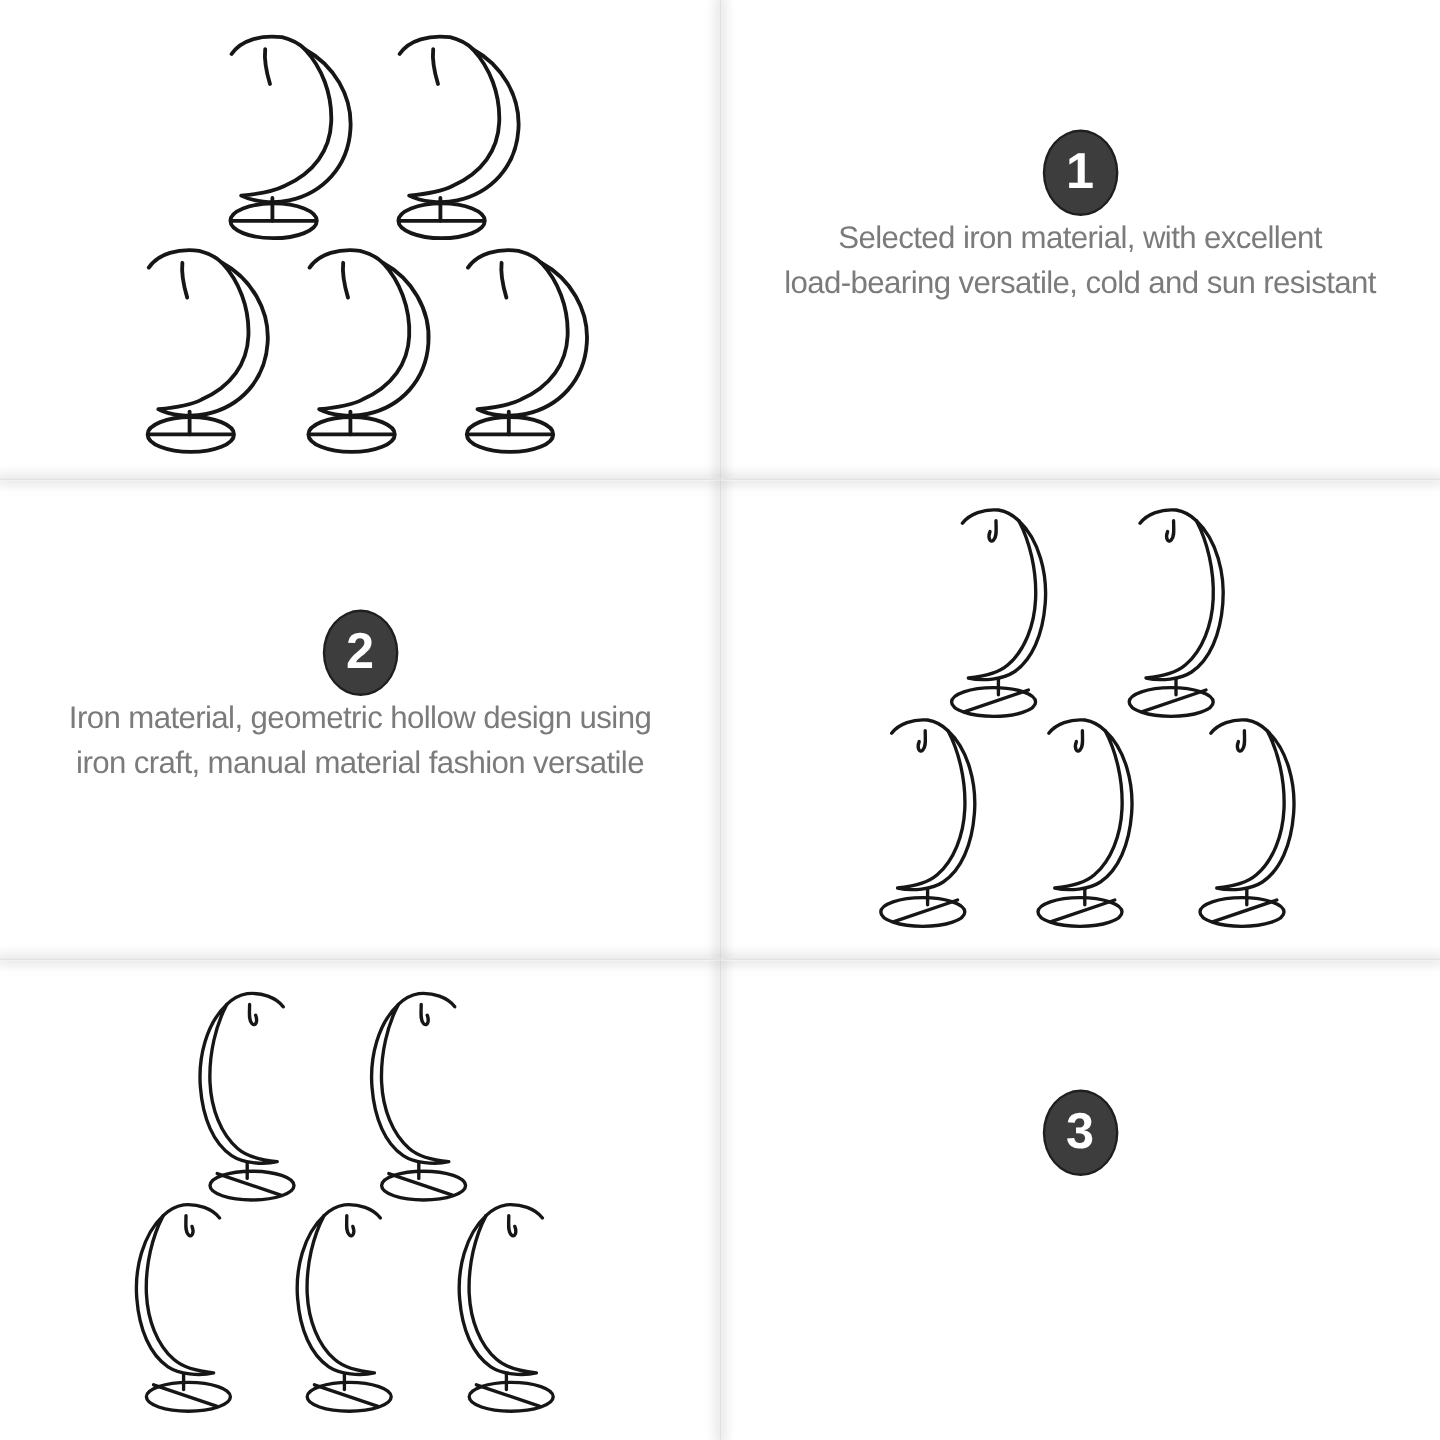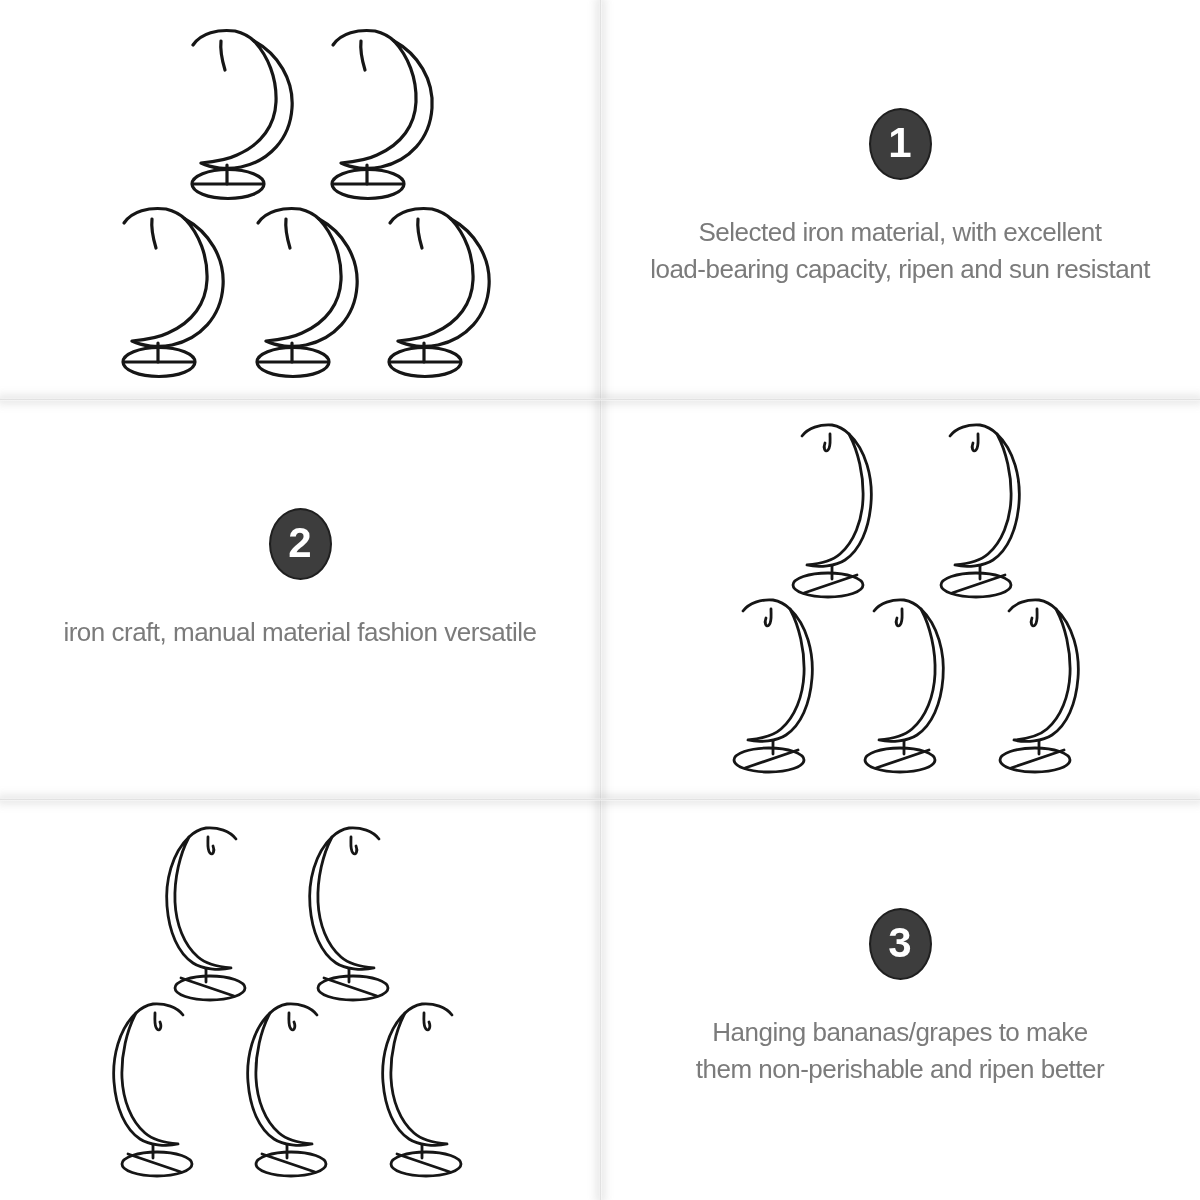--- a/index.html
+++ b/index.html
@@ -30,21 +30,20 @@
     padding-top:108px;box-sizing:border-box;text-align:center;
   }
   .badge{
     width:63px;height:72px;border-radius:50%;
     background:#3d3d3d;border:2px solid #1f1f1f;box-sizing:border-box;
     display:flex;align-items:center;justify-content:center;
     color:#ffffff;font-size:42px;font-weight:bold;line-height:1;
     padding-bottom:2px;
   }
   .step-text{
-    margin-top:34px;
     color:#7b7b7b;
     font-size:26px;line-height:37px;letter-spacing:-0.5px;
     white-space:nowrap;
   }
   
   .drawing{position:absolute;left:0;top:0;width:600px;height:400px;}
   .defs-svg{position:absolute;width:0;height:0;overflow:hidden;}
 </style>
 </head>
 <body>
@@ -85,29 +84,30 @@
       <use href="#stand-a" transform="translate(387,206)"></use>
     </svg>
   </div>
 
   <div class="cell info-cell" style="left:600px;top:0;">
     <div class="badge">
       <span>1</span>
     </div>
     <div class="step-text">
       <div>Selected iron material, with excellent</div>
-      <div>load-bearing capacity, ripen and sun resistant</div>
+      <div>load-bearing versatile, cold and sun resistant</div>
     </div>
   </div>
 
   <div class="cell info-cell" style="left:0;top:400px;">
     <div class="badge">
       <span>2</span>
     </div>
     <div class="step-text">
+      <div>Iron material, geometric hollow design using</div>
       <div>iron craft, manual material fashion versatile</div>
     </div>
   </div>
 
   <div class="cell" style="left:600px;top:400px;">
     <svg class="drawing" viewBox="0 0 600 400">
       <use href="#stand-b" transform="translate(188,23)"></use>
       <use href="#stand-b" transform="translate(336,23)"></use>
       <use href="#stand-b" transform="translate(129,198)"></use>
       <use href="#stand-b" transform="translate(260,198)"></use>
@@ -122,23 +122,19 @@
       <use href="#stand-b" transform="translate(197,202) scale(-1,1)"></use>
       <use href="#stand-b" transform="translate(331,202) scale(-1,1)"></use>
       <use href="#stand-b" transform="translate(466,202) scale(-1,1)"></use>
     </svg>
   </div>
 
   <div class="cell info-cell" style="left:600px;top:800px;">
     <div class="badge">
       <span>3</span>
     </div>
-    <div class="step-text">
-      <div>Hanging bananas/grapes to make</div>
-      <div>them non-perishable and ripen better</div>
-    </div>
   </div>
 
   <div class="divider-v"></div>
   <div class="divider-h" style="top:398px;"></div>
   <div class="divider-h" style="top:798px;"></div>
 
 </div>
 
 </body></html>

